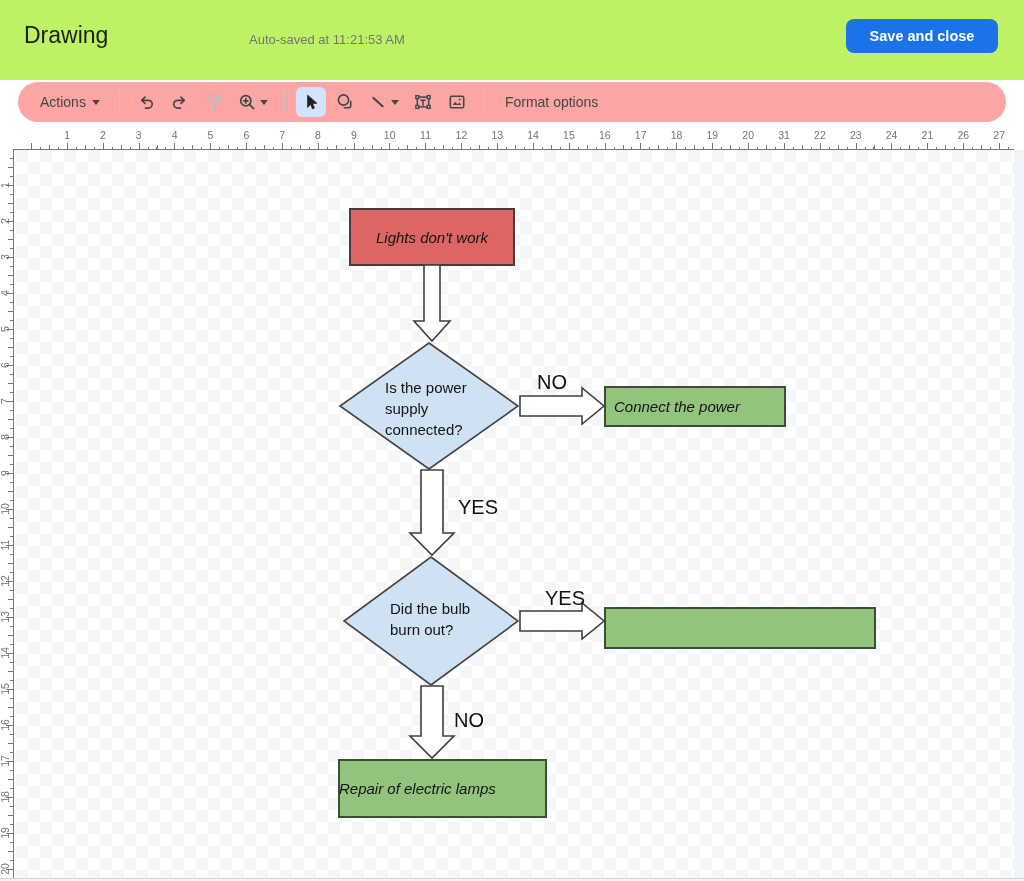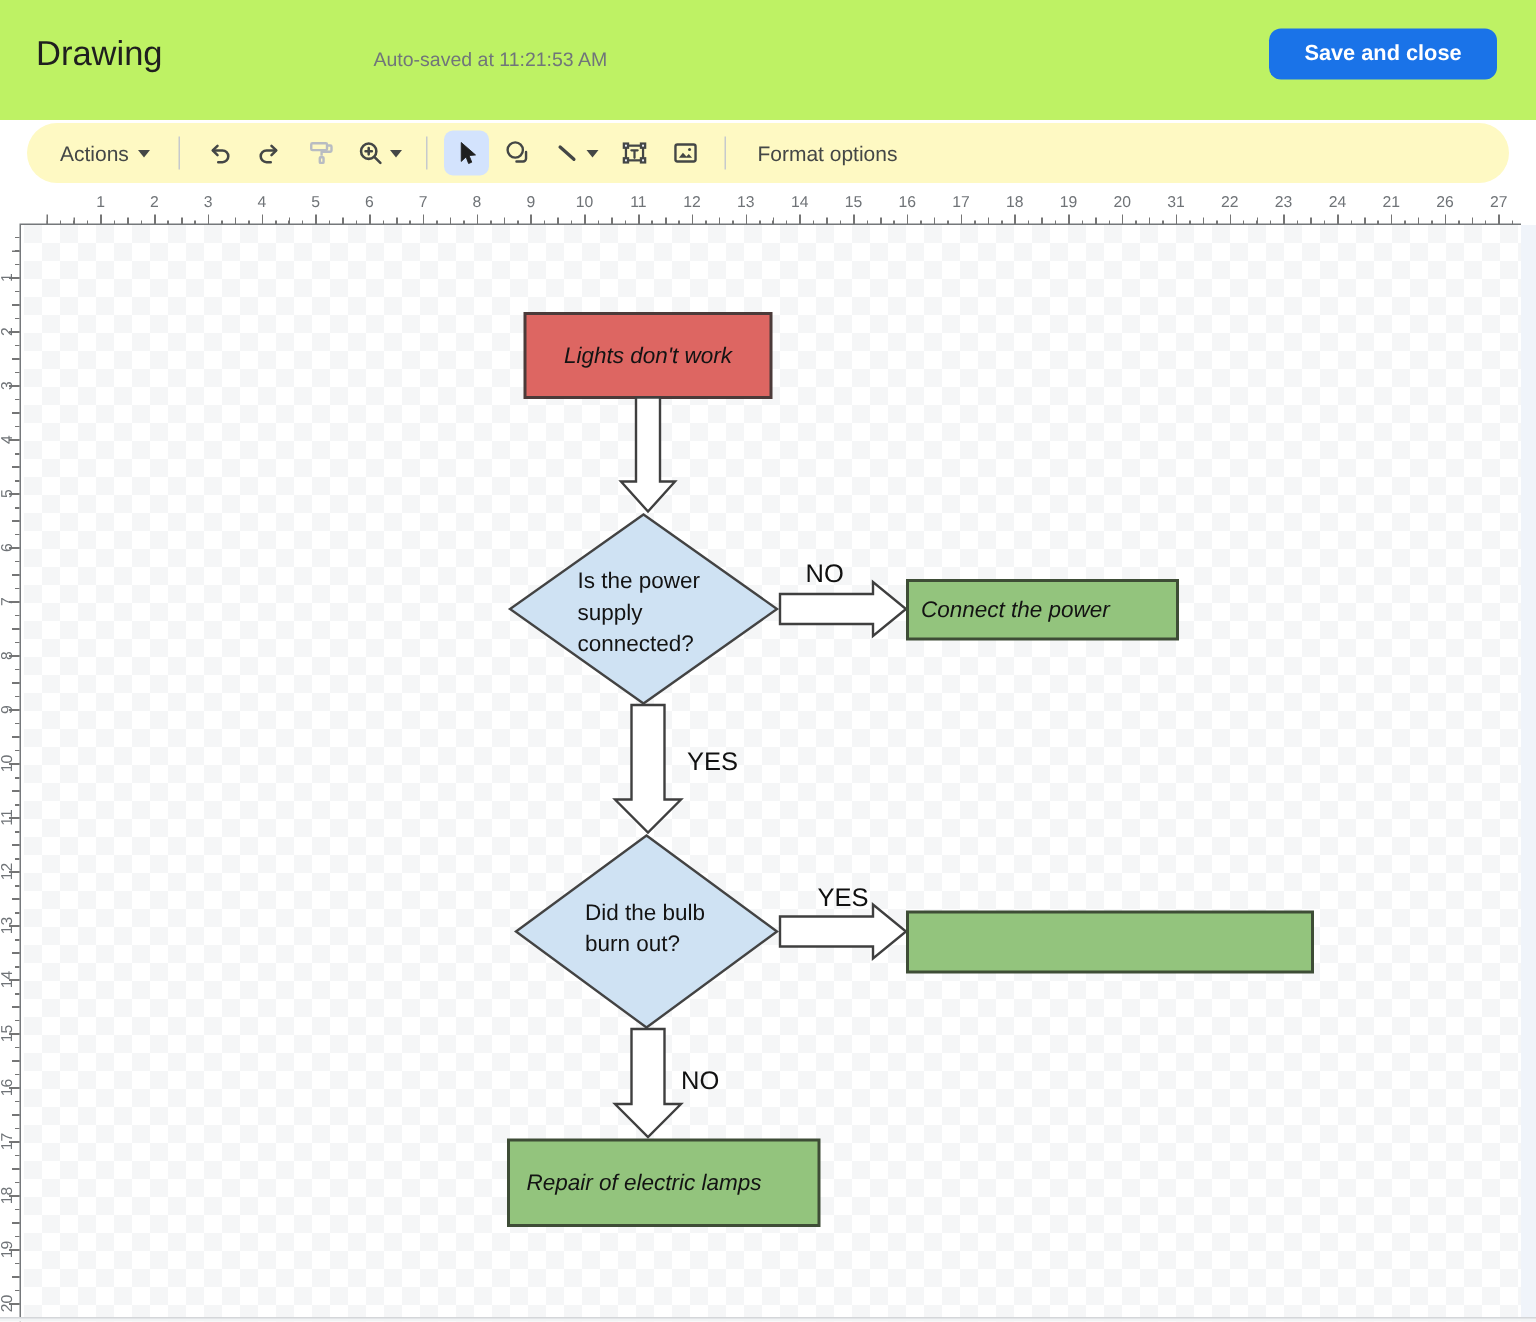--- a/index.html
+++ b/index.html
@@ -9,21 +9,21 @@
   
   .header { position:absolute; left:0; top:0; width:1024px; height:80px; background:#bef264; }
   .doc-title { position:absolute; left:24px; top:22px; font-size:23px; color:#1f1f1f; }
   .autosave { position:absolute; left:249px; top:32px; font-size:13px; color:#70757a; }
   .save-btn { position:absolute; left:846px; top:19px; width:152px; height:34px;
     background:#1a73e8; color:#fff; border:none; border-radius:8px;
     font-size:14.5px; font-weight:700; font-family:"Liberation Sans",sans-serif; cursor:pointer; }
 
   
   .toolbar { position:absolute; left:18px; top:82px; width:988px; height:40px;
-    background:#fef9c3; border-radius:20px; display:flex; align-items:center;
+    background:#fca5a5; border-radius:20px; display:flex; align-items:center;
     padding:0 14px; gap:4px; }
   .actions { display:flex; align-items:center; gap:6px; padding:0 8px; height:30px;
     font-size:14px; color:#444746; border-radius:6px; cursor:pointer; }
   .caret { width:0; height:0; border-left:4px solid transparent; border-right:4px solid transparent;
     border-top:5px solid #444746; display:inline-block; }
   .tb-divider { width:1px; height:22px; background:#c6cacd; margin:0 7px; }
   .tbtn { width:30px; height:30px; border-radius:6px; display:flex; align-items:center;
     justify-content:center; cursor:pointer; flex:0 0 auto; }
   .tbtn.wide { width:40px; gap:3px; }
   .tbtn.active { background:#d3e3fd; }
@@ -64,21 +64,21 @@
       linear-gradient(45deg,#f5f6f7 25%,transparent 25%,transparent 75%,#f5f6f7 75%),
       linear-gradient(45deg,#f5f6f7 25%,transparent 25%,transparent 75%,#f5f6f7 75%);
     background-size:24px 24px; background-position:12px 0,24px 12px; }
   .canvas svg { position:absolute; left:0; top:0; }
   .right-gutter { position:absolute; left:1014px; top:150px; width:10px; height:731px; background:#f0f4fa; }
   .bottom-strip { position:absolute; left:0; bottom:0; width:1024px; height:3px;
     background:#f1f3f4; border-top:1px solid #d4d6d9; z-index:4; }
 
   .cl { position:absolute; color:#131313; font-size:15px; line-height:21px; }
   .box-label { display:flex; align-items:center;font-style:italic; }
-  .conn-label { font-size:17px; color:#111; }
+  .conn-label { font-size:20px; color:#111; }
 
 </style>
 </head>
 <body>
 
 <div class="header">
   <div class="doc-title">Drawing</div>
   <div class="autosave">Auto-saved at 11:21:53 AM</div>
   <button class="save-btn">Save and close</button>
 </div>
@@ -254,17 +254,17 @@
   <div class="cl" style="left:374px; top:448px; width:118px;">
     <div>Did the bulb</div>
     <div>burn out?</div>
   </div>
 
   <div class="cl conn-label" style="left:529px; top:438px;">YES</div>
 
 
   <div class="cl conn-label" style="left:438px; top:560px;">NO</div>
 
-  <div class="cl box-label" style="left:323px; top:610px; width:207px; height:57px; padding-left:12px;text-align:right;">Repair of electric lamps</div>
+  <div class="cl box-label" style="left:323px; top:610px; width:207px; height:57px; text-align:right;">Repair of electric lamps</div>
 </div>
 
 <div class="right-gutter"></div>
 <div class="bottom-strip"></div>
 
 </body></html>

